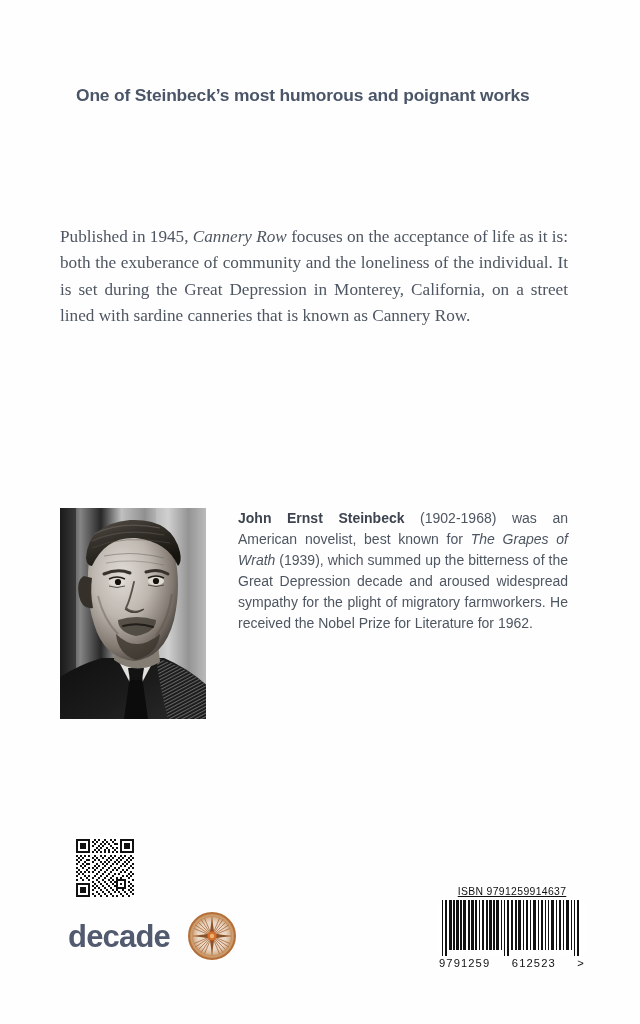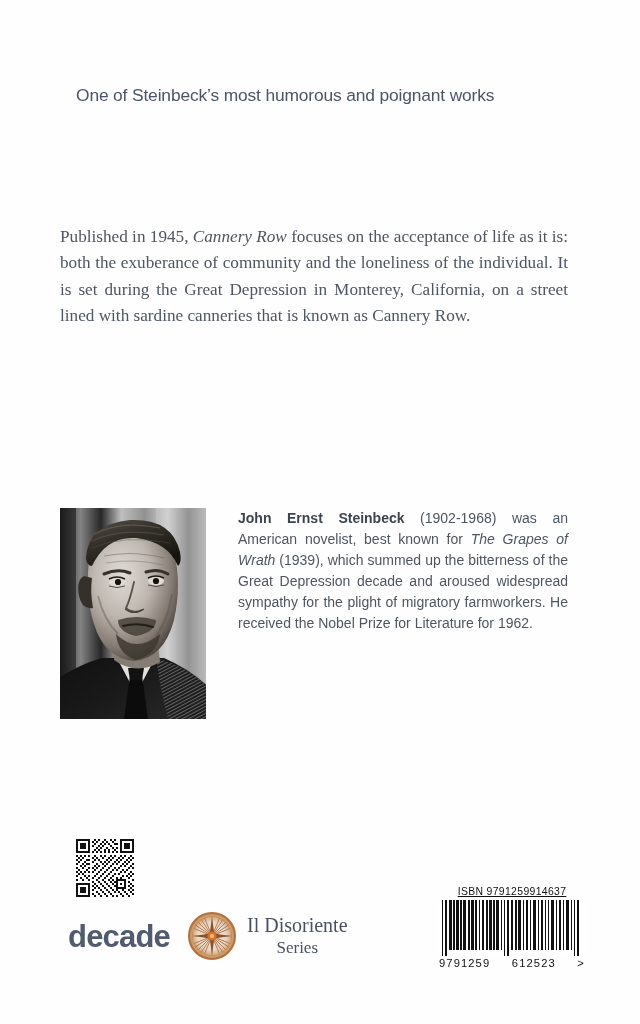--- a/index.html
+++ b/index.html
@@ -22,21 +22,21 @@
     background: #fefefe;
   }
 
   
   .headline {
     position: absolute;
     left: 76px;
     top: 84px;
     width: 496px;
     font-size: 17.4px;
-    font-weight: normal;
+    font-weight: bold;
     color: #4a5568;
     letter-spacing: -0.15px;
     line-height: 1.3;
   }
 
   
   .blurb {
     position: absolute;
     left: 60px;
     top: 224px;
@@ -352,24 +352,20 @@
         </g>
         <g fill="#c98a52">
           <path d="M11 11 L23 22 L22 23 Z"></path>
           <path d="M37 11 L26 22 L25 23 Z"></path>
           <path d="M11 37 L22 26 L23 25 Z"></path>
           <path d="M37 37 L26 26 L25 25 Z"></path>
         </g>
         <circle cx="24" cy="24" r="4.6" fill="#d4702a"></circle>
         <circle cx="24" cy="24" r="2.2" fill="#f0b27a"></circle>
       </svg>
-    </div>
-    <div class="series-text">
-      <span class="series-name">Il Disoriente</span>
-      <span class="series-sub">Series</span>
     </div>
   </div>
 
   <div class="barcode-block">
     <div class="isbn-label">ISBN 9791259914637</div>
     <svg class="barcode-svg" viewBox="0 0 148 56" shape-rendering="crispEdges" role="img">
       <rect width="148" height="56" fill="#ffffff"></rect>
       <g fill="#111111">
         <rect x="4" y="0" width="1.4" height="56"></rect>
         <rect x="7.2" y="0" width="1.4" height="56"></rect>

